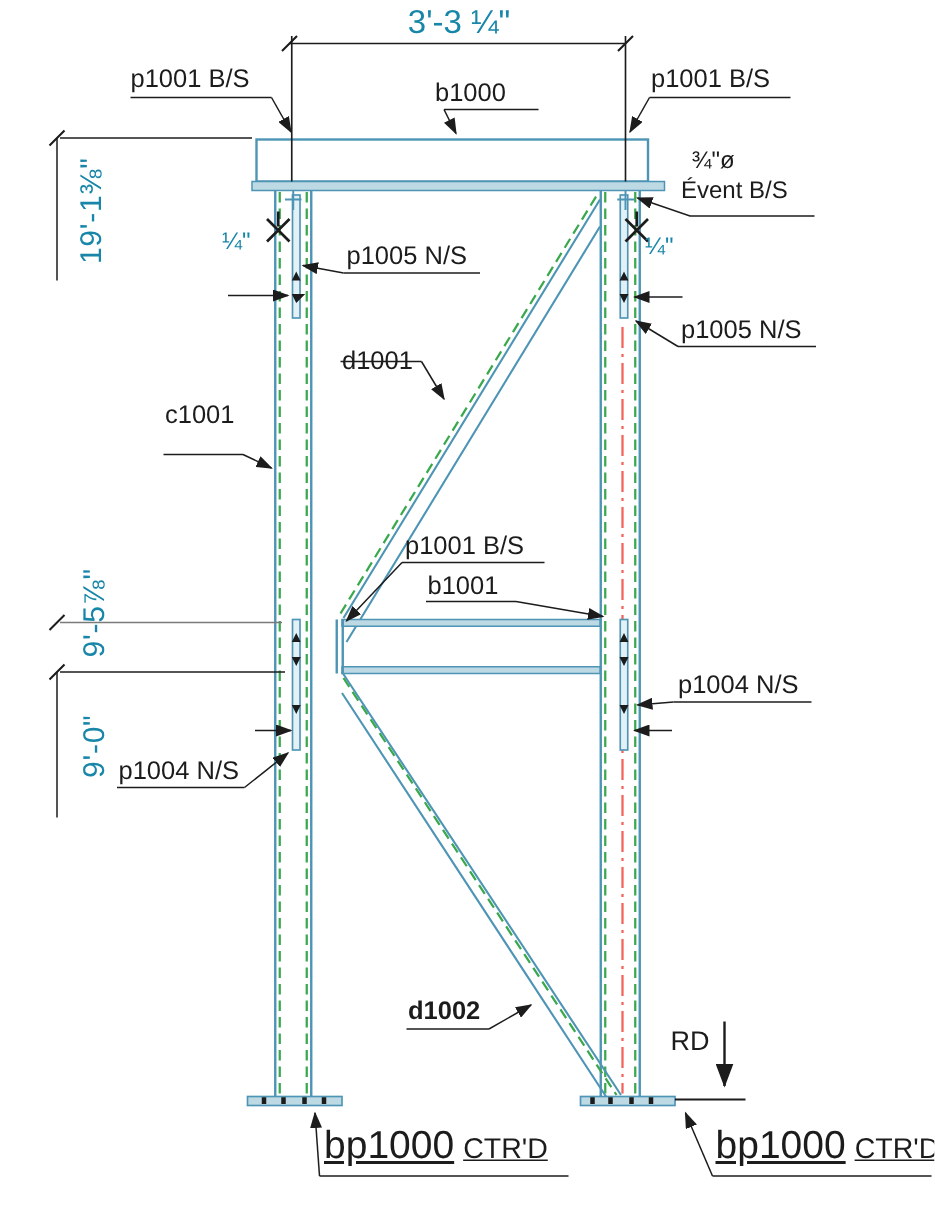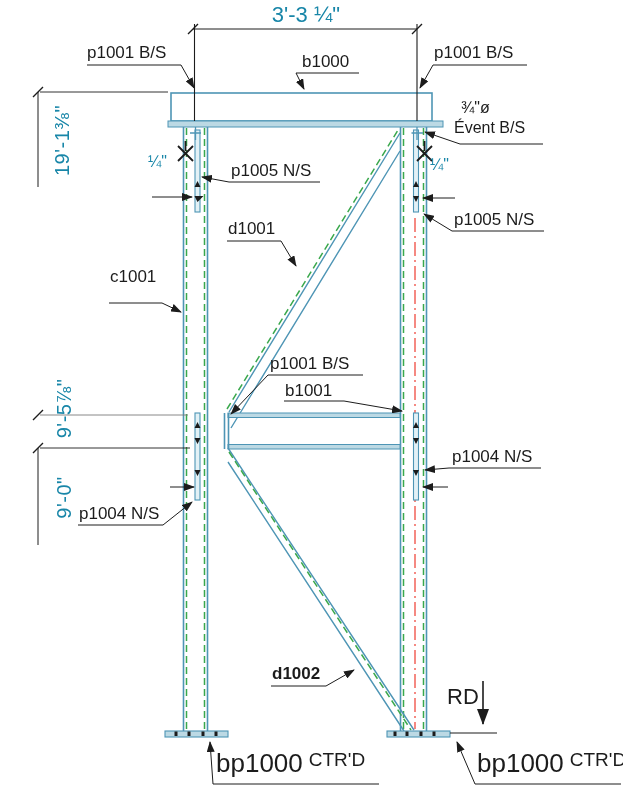--- a/index.html
+++ b/index.html
@@ -9,21 +9,21 @@
   }
   #linework{position:absolute;left:0;top:0;}
   .lbl{position:absolute;white-space:nowrap;font-size:17px;line-height:1.05;}
   .teal{color:var(--dimension-teal,#1886a8);}
   .rot{transform:rotate(-90deg);transform-origin:center center;text-align:center;}
   .dim-top{font-size:22px;text-align:center;}
   .dim-side{font-size:20px;letter-spacing:0.5px;}
   .small-note{font-size:16px;}
   .bp-big{font-size:26px;}
   .bp-small{font-size:19px;margin-left:6px;}
-  .bp-wrap{display:flex;align-items:flex-start;}
+  .bp-wrap{display:flex;align-items:flex-end;text-decoration:underline;}
   
   .blue{stroke:var(--member-blue,#4e95b5);fill:none;}
   .bluefill{fill:var(--member-fill,#bcd9e4);stroke:var(--member-blue,#4e95b5);}
   .whitefill{fill:#ffffff;stroke:var(--member-blue,#4e95b5);}
   .platefill{fill:#e3f1f6;stroke:var(--member-blue,#4e95b5);}
   .green{stroke:var(--hidden-green,#3aa84c);fill:none;}
   .red{stroke:var(--centerline-red,#f2635a);fill:none;}
   .blk{stroke:var(--annotation-black,#1c1c1c);fill:none;}
   .gray{stroke:#7a7a7a;fill:none;}
   .blkfill{fill:var(--annotation-black,#1c1c1c);stroke:none;}
@@ -159,57 +159,57 @@
     <g>
       <path class="blk" stroke-width="1.6" d="M483,681 V724" marker-end="url(#ahBig)"></path>
       <path class="blk" stroke-width="1.2" d="M450,733 H497"></path>
     </g>
   </svg>
 
   <div class="lbl dim-top teal" style="left:241px;top:3px;width:130px;">3'-3 ¼"</div>
 
   <div class="lbl" style="left:87px;top:44px;">p1001 B/S</div>
 
-  <div class="lbl" style="left:302px;top:53px;">b1000</div>
+  <div class="lbl" style="left:290px;top:53px;">b1000</div>
 
   <div class="lbl" style="left:434px;top:44px;">p1001 B/S</div>
 
   <div class="lbl small-note" style="left:461px;top:100px;">¾"ø</div>
 
   <div class="lbl small-note" style="left:454px;top:120px;text-align:center;">Évent B/S</div>
 
   <div class="lbl small-note teal" style="left:148px;top:154px;">¼"</div>
 
   <div class="lbl small-note teal" style="left:430px;top:157px;">¼"</div>
 
   <div class="lbl" style="left:231px;top:162px;">p1005 N/S</div>
 
   <div class="lbl" style="left:454px;top:211px;">p1005 N/S</div>
 
   <div class="lbl dim-side teal rot" style="left:12px;top:130px;width:100px;">19'-1⅜"</div>
 
-  <div class="lbl" style="left:228px;top:220px;">d1001</div>
+  <div class="lbl" style="left:228px;top:232px;">d1001</div>
 
   <div class="lbl" style="left:110px;top:268px;">c1001</div>
 
   <div class="lbl" style="left:270px;top:355px;">p1001 B/S</div>
 
   <div class="lbl" style="left:285px;top:382px;">b1001</div>
 
   <div class="lbl dim-side teal rot" style="left:19px;top:398px;width:90px;">9'-5⅞"</div>
 
   <div class="lbl dim-side teal rot" style="left:24px;top:487px;width:80px;">9'-0"</div>
 
   <div class="lbl" style="left:452px;top:448px;">p1004 N/S</div>
 
   <div class="lbl" style="left:79px;top:505px;">p1004 N/S</div>
 
   <div class="lbl" style="left:272px;top:665px;font-weight:bold;">d1002</div>
 
-  <div class="lbl" style="left:447px;top:685px;font-size:22px;">RD</div>
+  <div class="lbl" style="left:447px;top:685px;font-size:18px;">RD</div>
 
   <div class="lbl bp-wrap" style="left:216px;top:750px;">
     <span class="bp-big">bp1000</span>
     <span class="bp-small">CTR'D</span>
   </div>
 
   <div class="lbl bp-wrap" style="left:477px;top:750px;">
     <span class="bp-big">bp1000</span>
     <span class="bp-small">CTR'D</span>
   </div>

